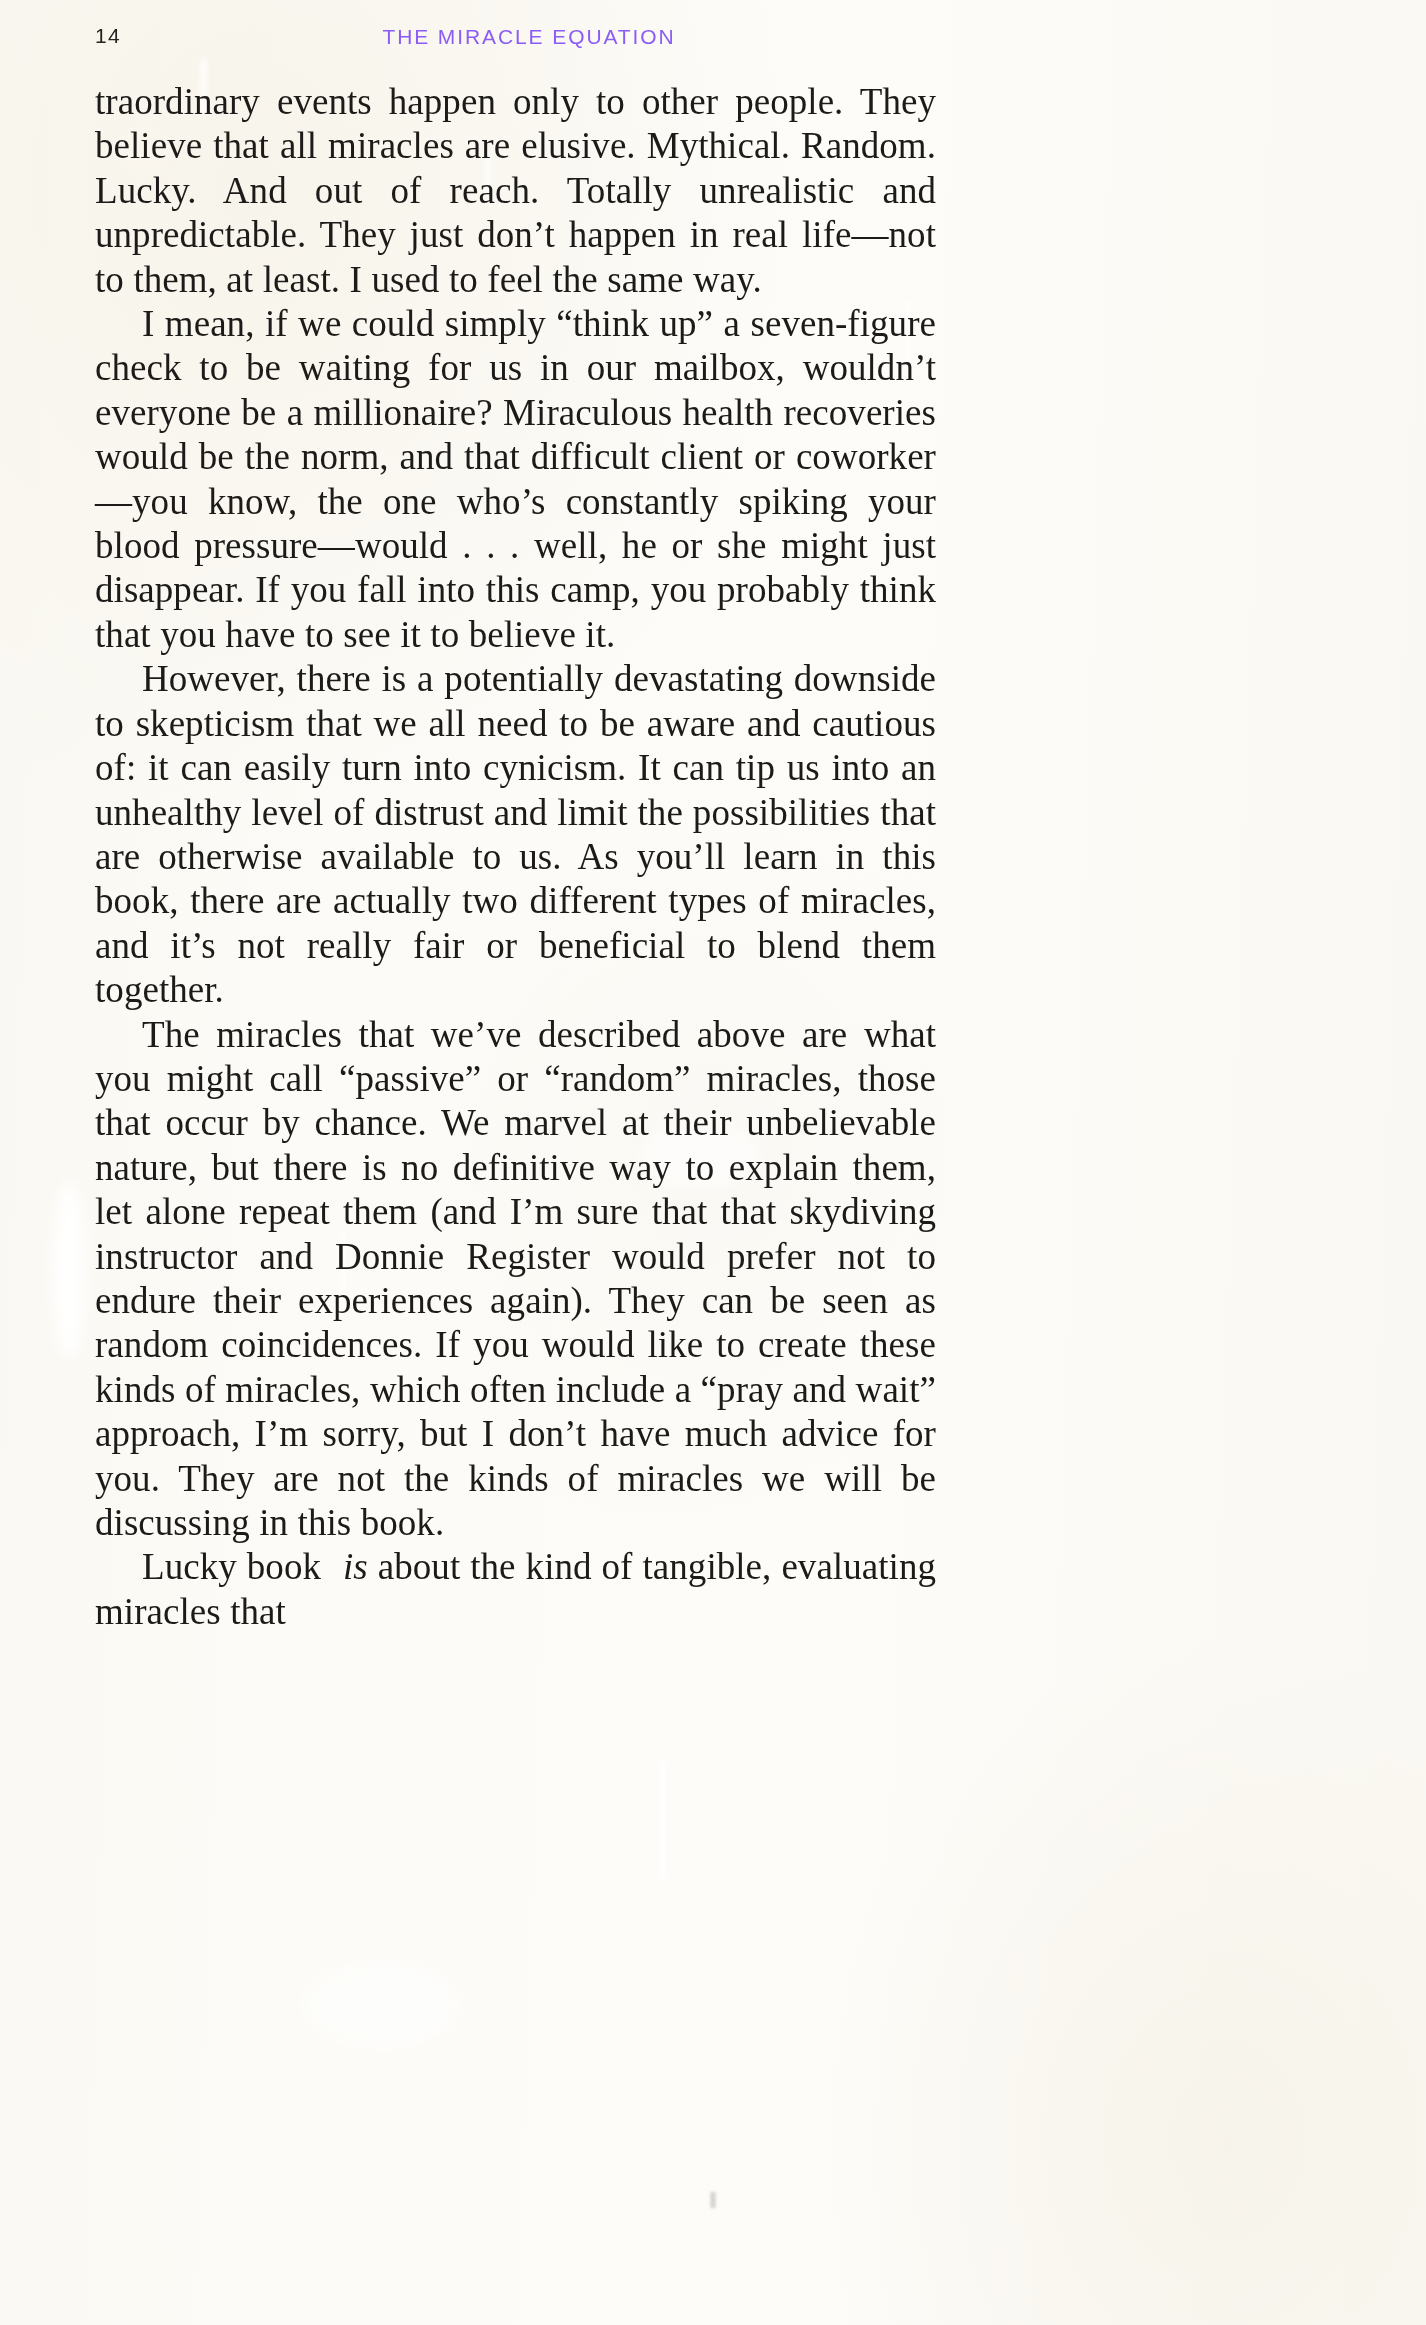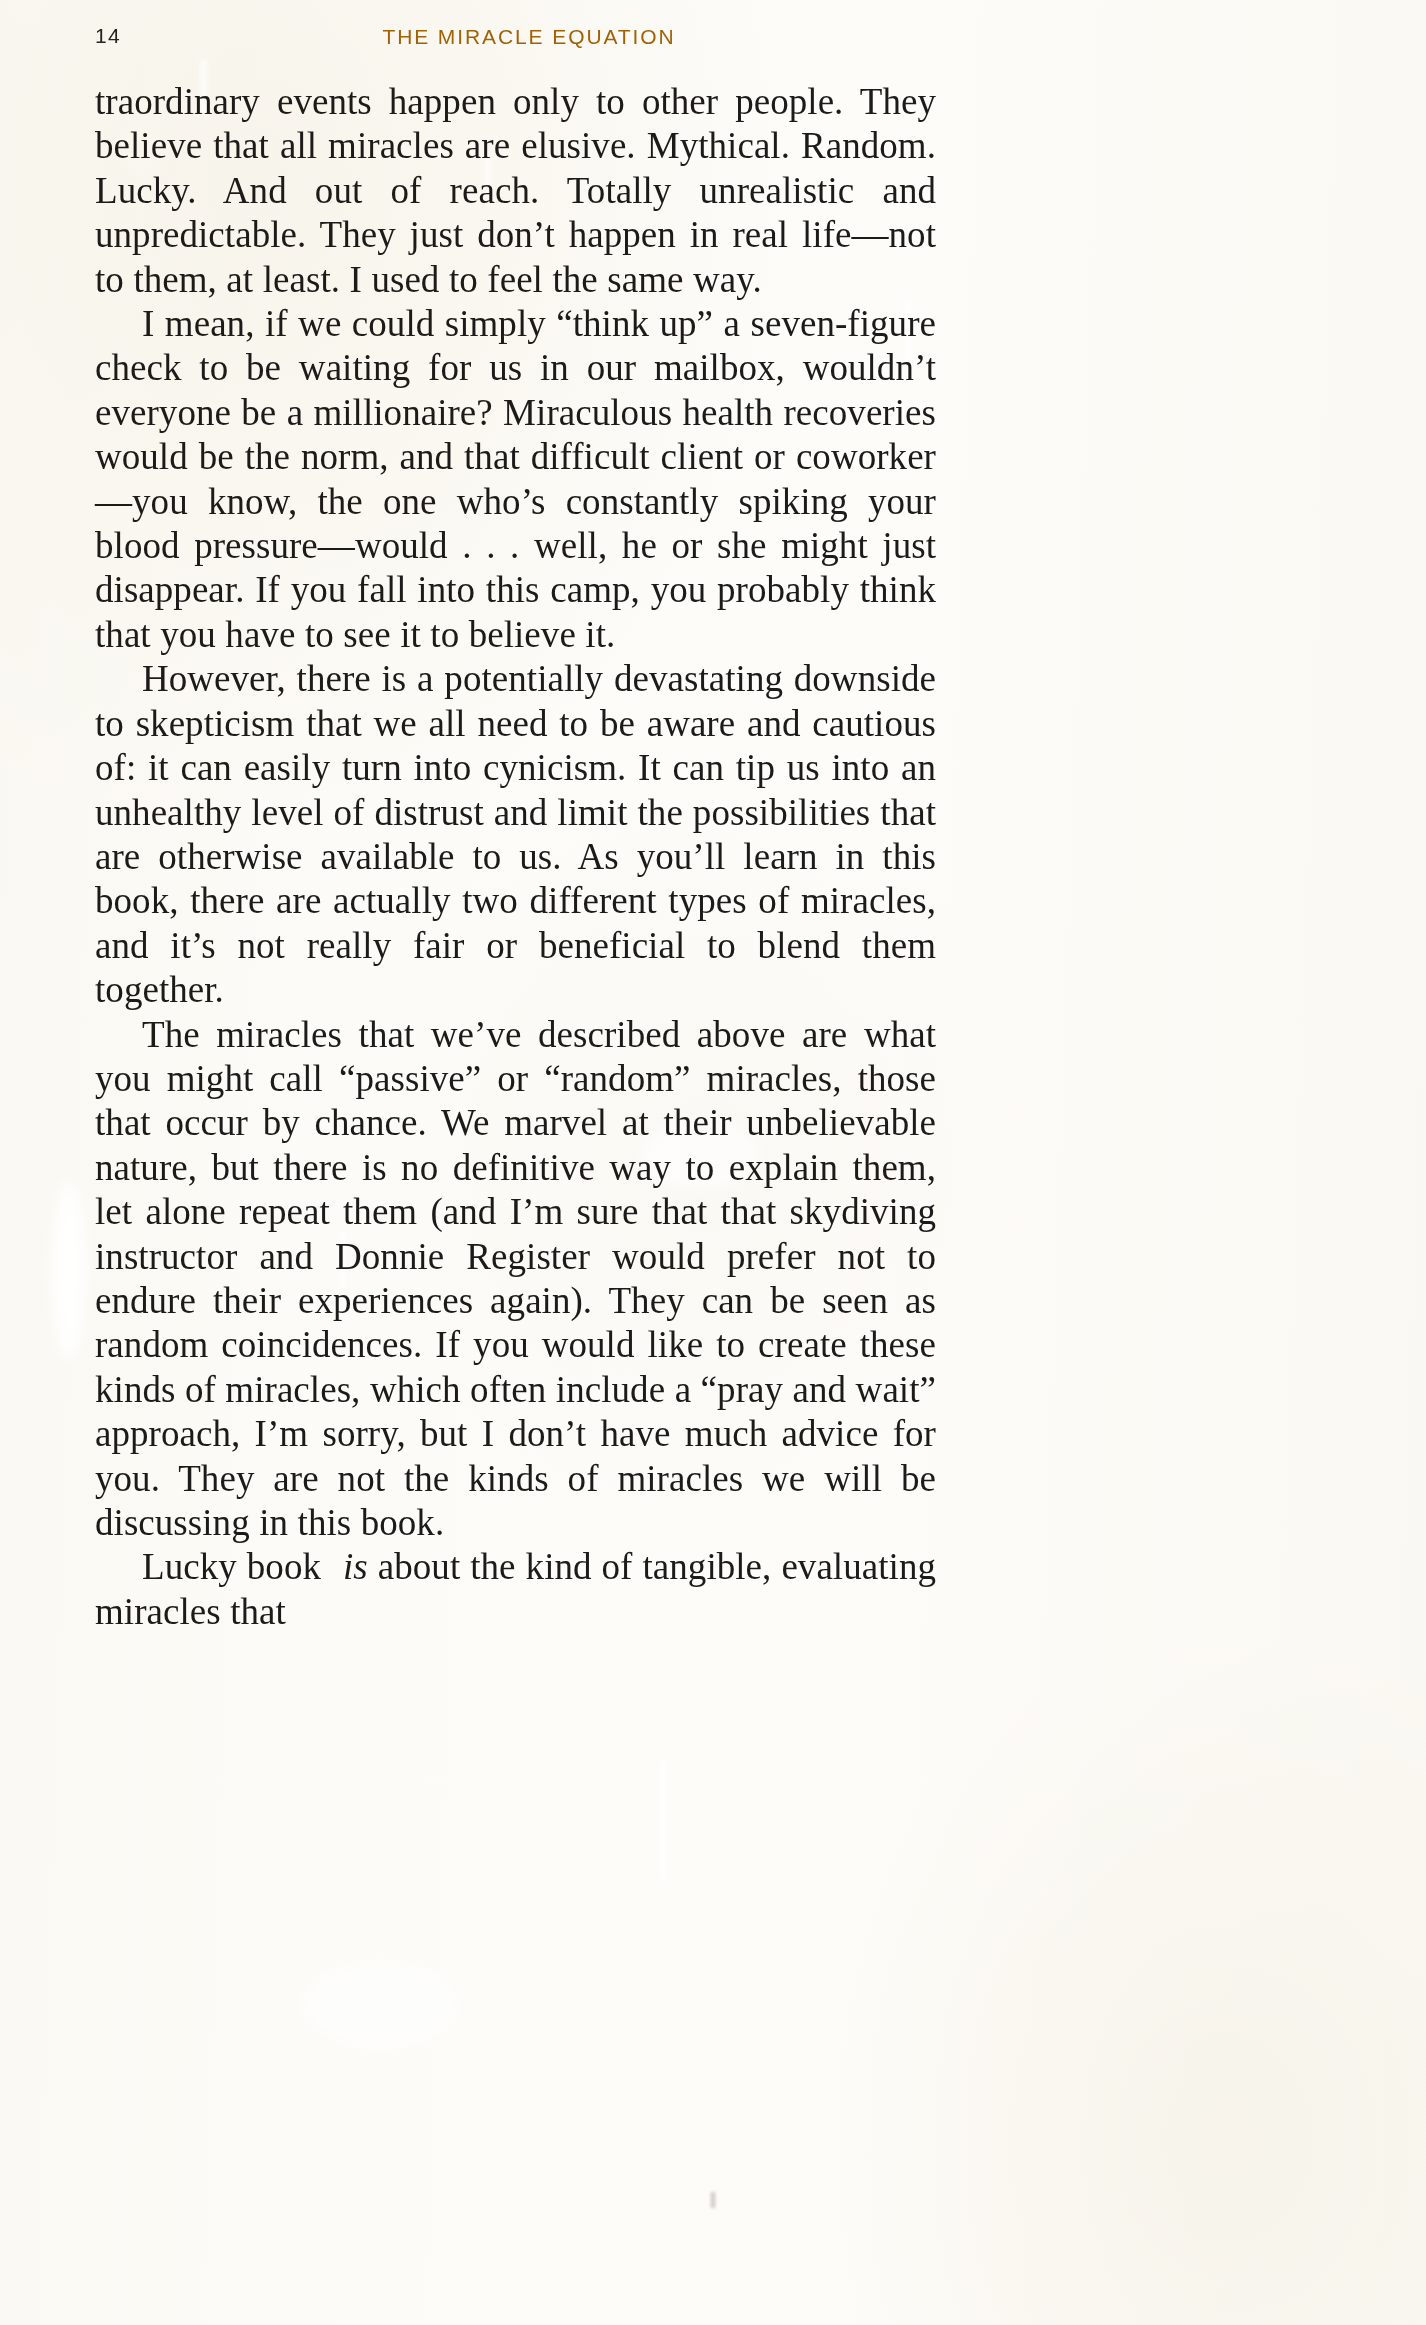--- a/index.html
+++ b/index.html
@@ -63,21 +63,21 @@
   }
   .runtitle {
     position: absolute;
     left: 0;
     right: 0;
     top: 1px;
     text-align: center;
     font-family: "Liberation Sans", "DejaVu Sans", sans-serif;
     font-size: 21px;
     letter-spacing: 1.9px;
-    color: #a16207;
+    color: #8b5cf6;
     transform: translateX(14px);
   }
 
   
   .textblock {
     position: absolute;
     top: 80px;
     left: 95px;
     width: 841px;
   }

